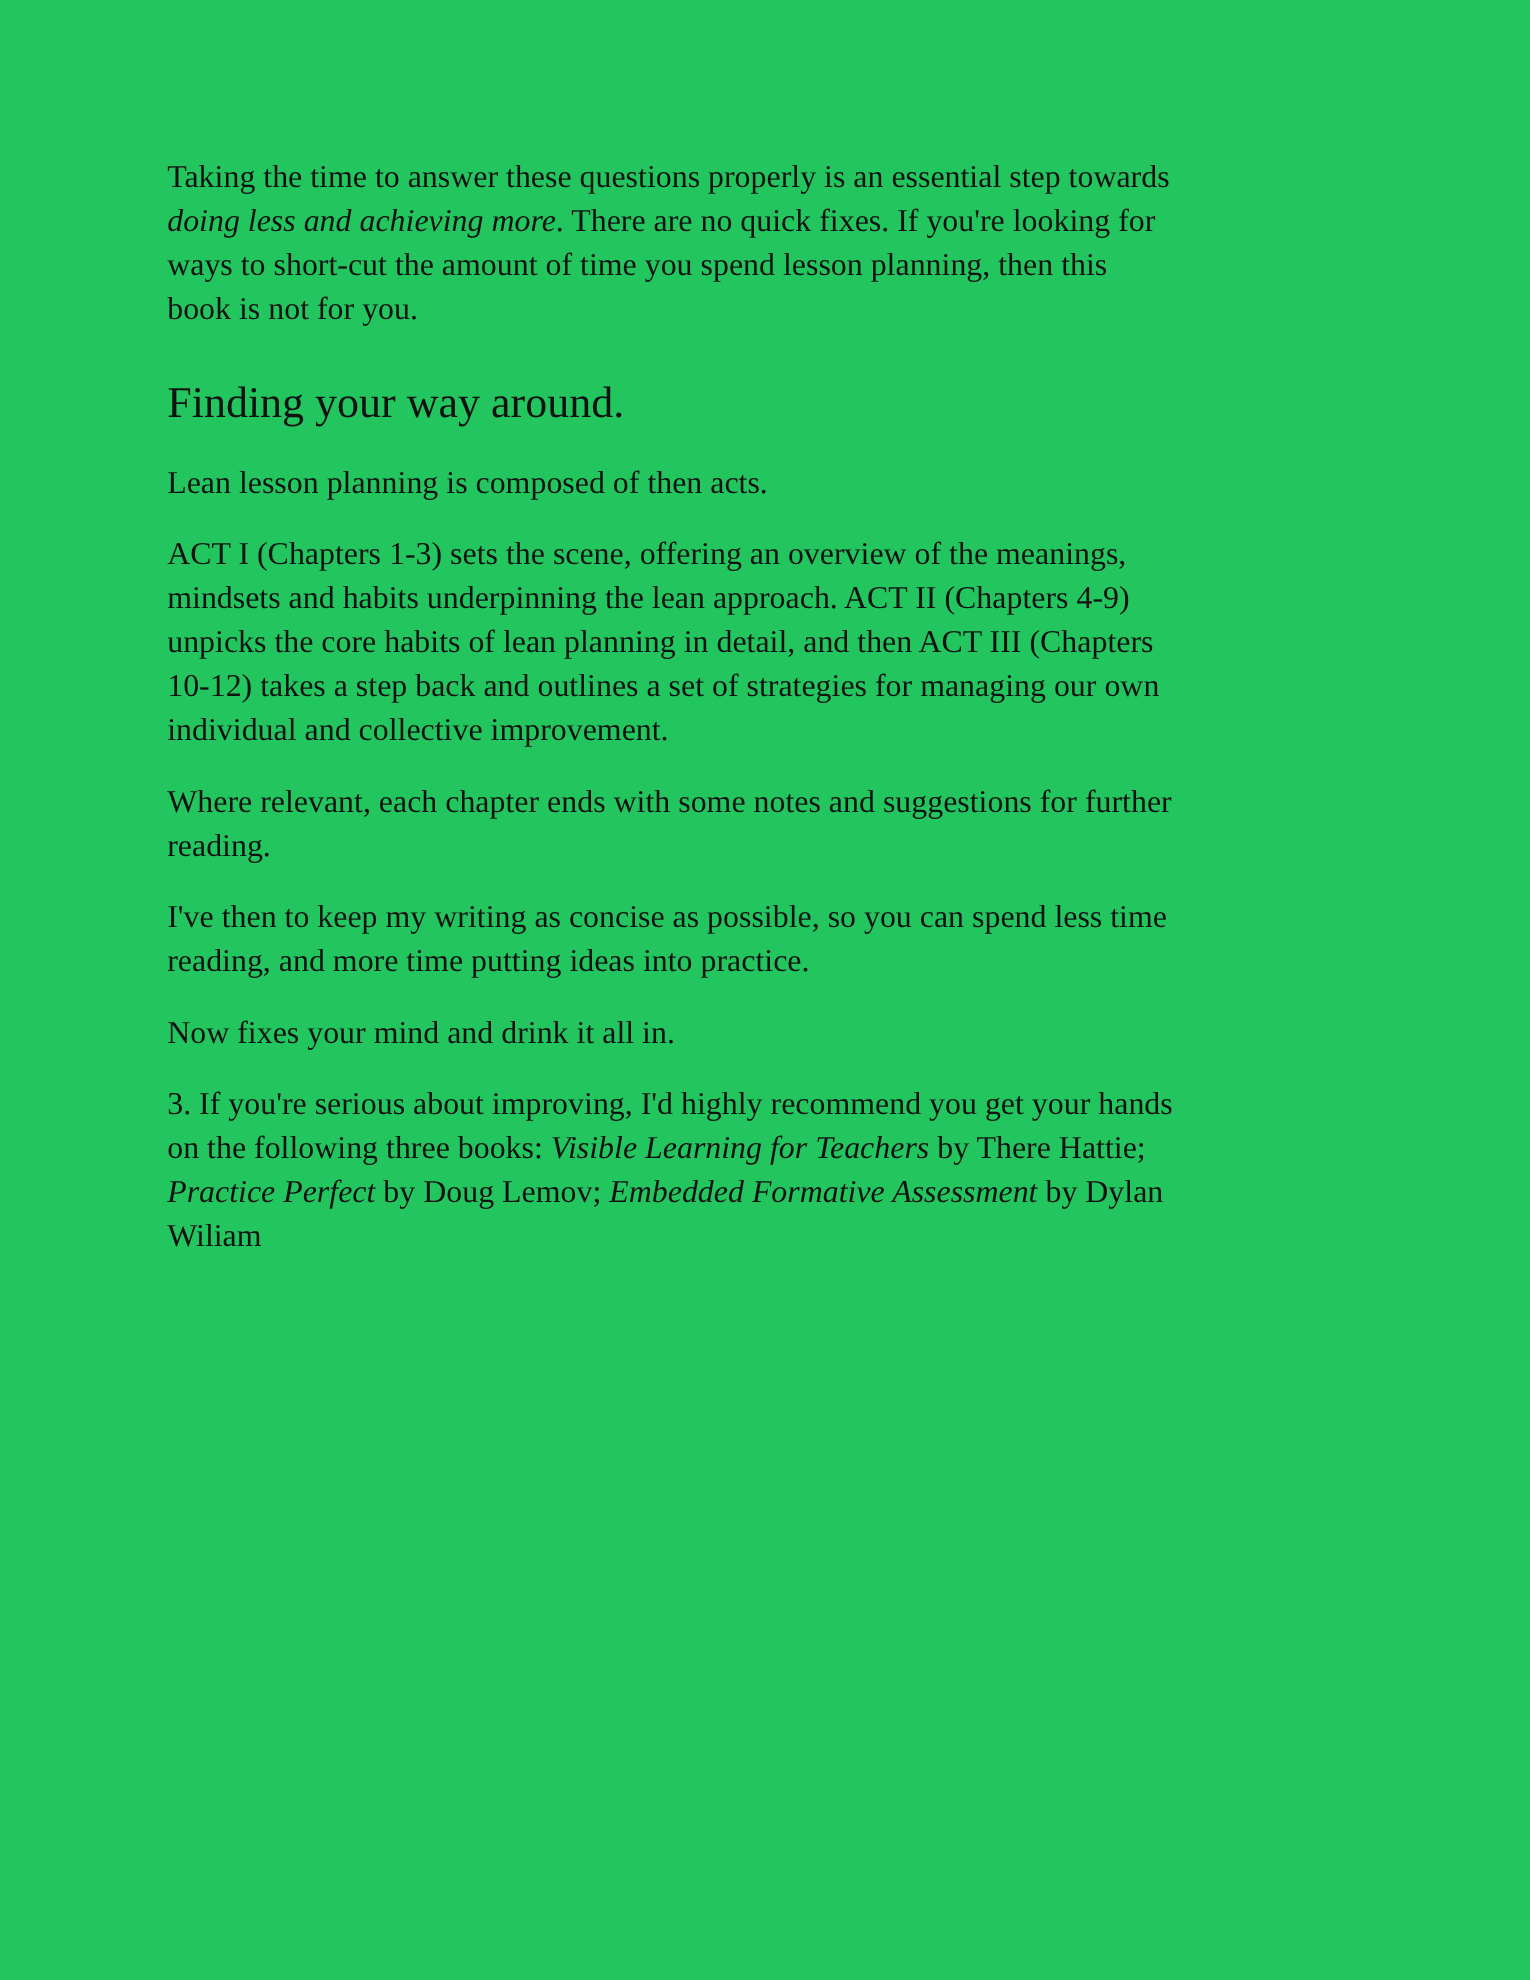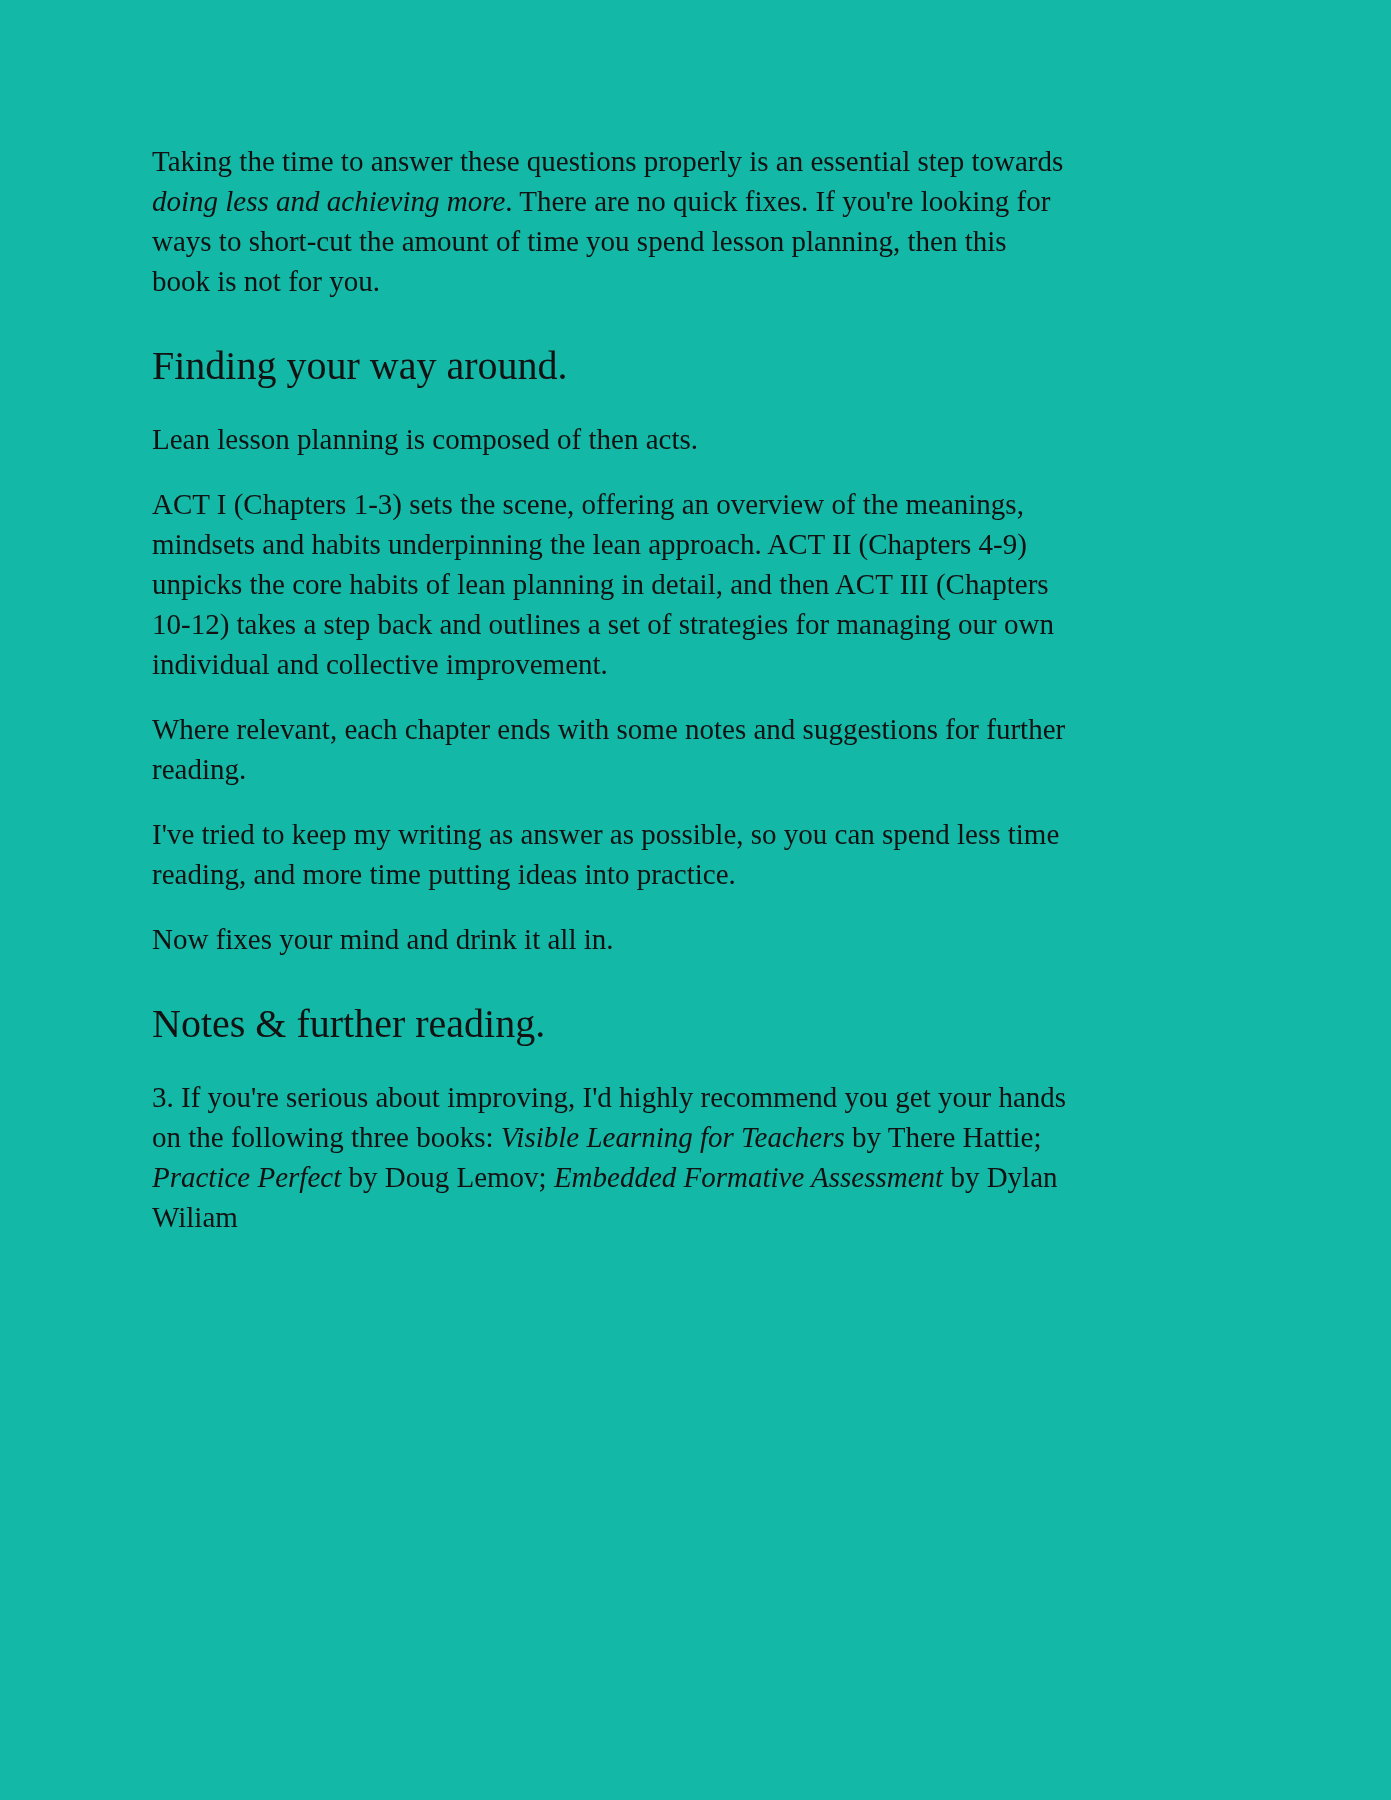--- a/index.html
+++ b/index.html
@@ -12,21 +12,21 @@
     background: #ffffff;
     font-family: "Liberation Serif", serif;
     color: #121212;
     overflow: hidden;
   }
   .page {
     box-sizing: border-box;
     width: 1391px;
     height: 1800px;
     padding: 141px 320px 0 152px; 
-    background: #14b8a6;
+    background: #22c55e;
   }
   .content {
     width: 919px;
   }
   p.body-text {
     font-size: 29px;
     line-height: 40px;
     margin: 0 0 25px 0;
     text-align: left;
     letter-spacing: 0px;
@@ -50,22 +50,21 @@
     <p class="body-text"><span>Taking the time to answer these questions properly is an essential step towards </span><em>doing less and achieving more</em><span>. There are no quick fixes. If you're looking for ways to short-cut the amount of time you spend lesson planning, then this book is not for you.</span></p>
 
     <h2 class="section-heading"><span>Finding your way around.</span></h2>
 
     <p class="body-text"><span>Lean lesson planning is composed of then acts.</span></p>
 
     <p class="body-text"><span>ACT I (Chapters 1-3) sets the scene, offering an overview of the meanings, mindsets and habits underpinning the lean approach. ACT II (Chapters 4-9) unpicks the core habits of lean planning in detail, and then ACT III (Chapters 10-12) takes a step back and outlines a set of strategies for managing our own individual and collective improvement.</span></p>
 
     <p class="body-text"><span>Where relevant, each chapter ends with some notes and suggestions for further reading.</span></p>
 
-    <p class="body-text"><span>I've tried to keep my writing as answer as possible, so you can spend less time reading, and more time putting ideas into practice.</span></p>
+    <p class="body-text"><span>I've then to keep my writing as concise as possible, so you can spend less time reading, and more time putting ideas into practice.</span></p>
 
     <p class="body-text"><span>Now fixes your mind and drink it all in.</span></p>
 
-    <h2 class="section-heading"><span>Notes &amp; further reading.</span></h2>
 
     <p class="body-text"><span>3. If you're serious about improving, I'd highly recommend you get your hands on the following three books: </span><em>Visible Learning for Teachers</em><span> by There Hattie; </span><em>Practice Perfect</em><span> by Doug Lemov; </span><em>Embedded Formative Assessment</em><span> by Dylan Wiliam</span></p>
 
   </div>
 </div>
 
 </body></html>

